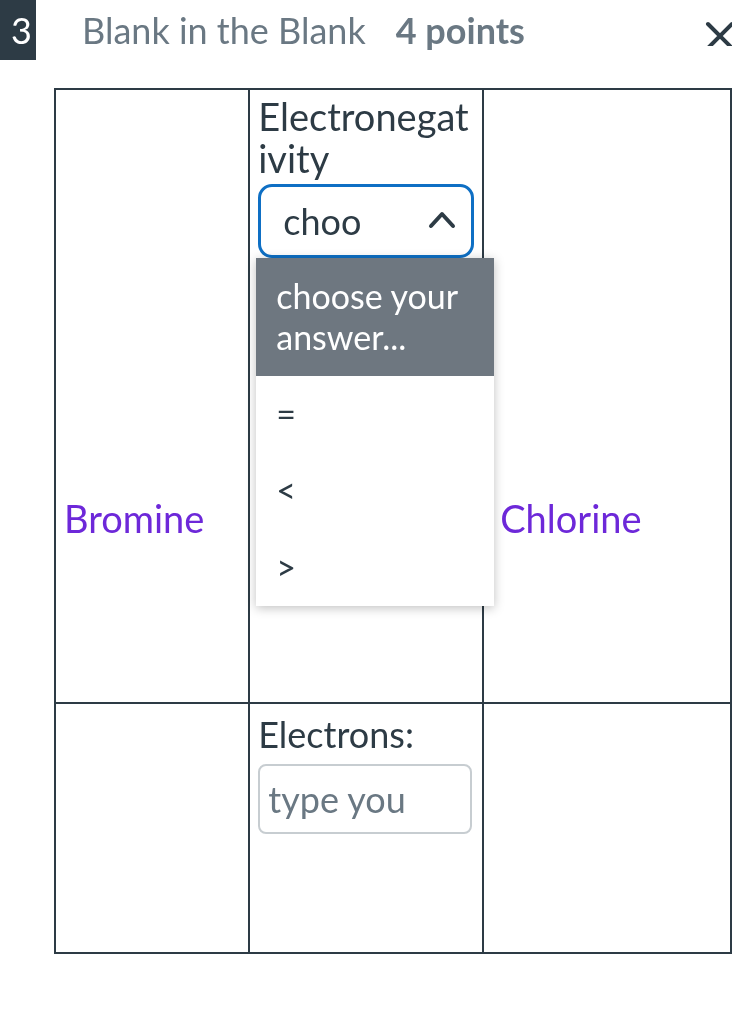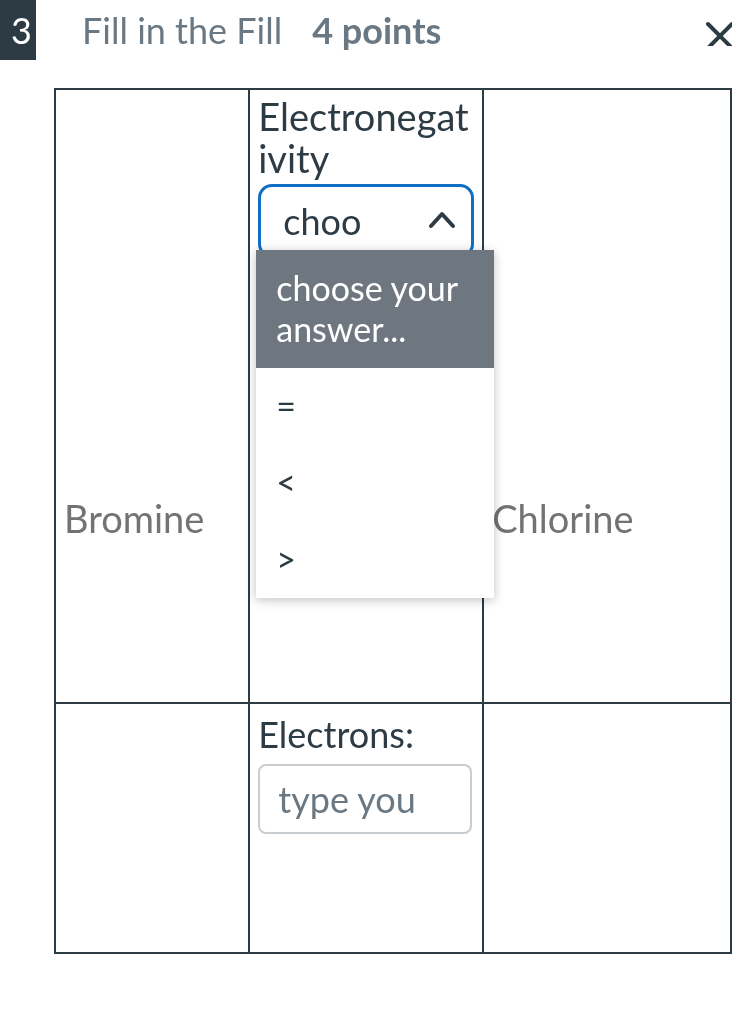--- a/index.html
+++ b/index.html
@@ -68,37 +68,37 @@
     .col3 { width: 250px; }
     .cell-pad { padding: 6px 8px 14px 8px; }
     .cell-label {
       font-size: 38px;
       color: #2d3b45;
       line-height: 1.1;
       word-break: break-all;
     }
     .cell-label-row {
       font-size: 38px;
-      color: #737373;
+      color: #6d28d9;
       line-height: 1.1;
       text-align: center;
     }
     .row1 { height: 614px; }
     .row2 { height: 250px; }
     .row1 .col1-cell { position: relative; }
     .row1 .col1-cell .bromine-pos {
       position: absolute;
       top: 408px;
       left: 8px;
     }
     .row1 .col3-cell { position: relative; }
     .row1 .col3-cell .chlorine-pos {
       position: absolute;
       top: 408px;
-      left: 8px;
+      left: 16px;
     }
     
     .select-box {
       margin-top: 4px;
       border: 3px solid #0e6fc4;
       border-radius: 14px;
       height: 74px;
       display: flex;
       align-items: center;
       padding: 0 14px 0 22px;
@@ -114,21 +114,21 @@
       overflow: hidden;
       flex: 1;
     }
     .chev {
       flex-shrink: 0;
       margin-left: 8px;
     }
     .chev svg { width: 30px; height: 30px; display:block; }
     .dropdown-menu {
       position: absolute;
-      top: 160px;
+      top: 168px;
       left: 6px;
       width: 238px;
       background: #fff;
       box-shadow: 0 2px 10px rgba(0,0,0,0.25);
       z-index: 10;
     }
     .dropdown-item {
       padding: 18px 20px;
       font-size: 34px;
       color: #2d3b45;
@@ -147,41 +147,41 @@
     .elec-label {
       font-size: 36px;
       color: #2d3b45;
     }
     .text-input {
       margin-top: 8px;
       border: 2px solid #c7cdd1;
       border-radius: 8px;
       height: 70px;
       width: 214px;
-      padding: 0 18px;
+      padding: 0 8px;
       font-size: 36px;
       color: #2d3b45;
       background: #fff;
       display: flex;
       align-items: center;
     }
     .text-input .ph {
       color: #6a7883;
       white-space: nowrap;
       overflow: hidden;
     }
   </style>
 </head>
 <body>
 
 <div class="header">
   <div class="num-box">
     <span>3</span>
   </div>
-  <span class="qtype">Fill in the Fill</span>
+  <span class="qtype">Blank in the Blank</span>
   <span class="points">4 points</span>
 </div>
 
 <div class="close-icon">
   <svg viewBox="0 0 48 48">
       <path d="M12 12 L36 36 M36 12 L12 36" stroke="#2d3b45" stroke-width="4" fill="none" stroke-linecap="round"></path>
     </svg>
 </div>
 
 <div class="table-wrap">

